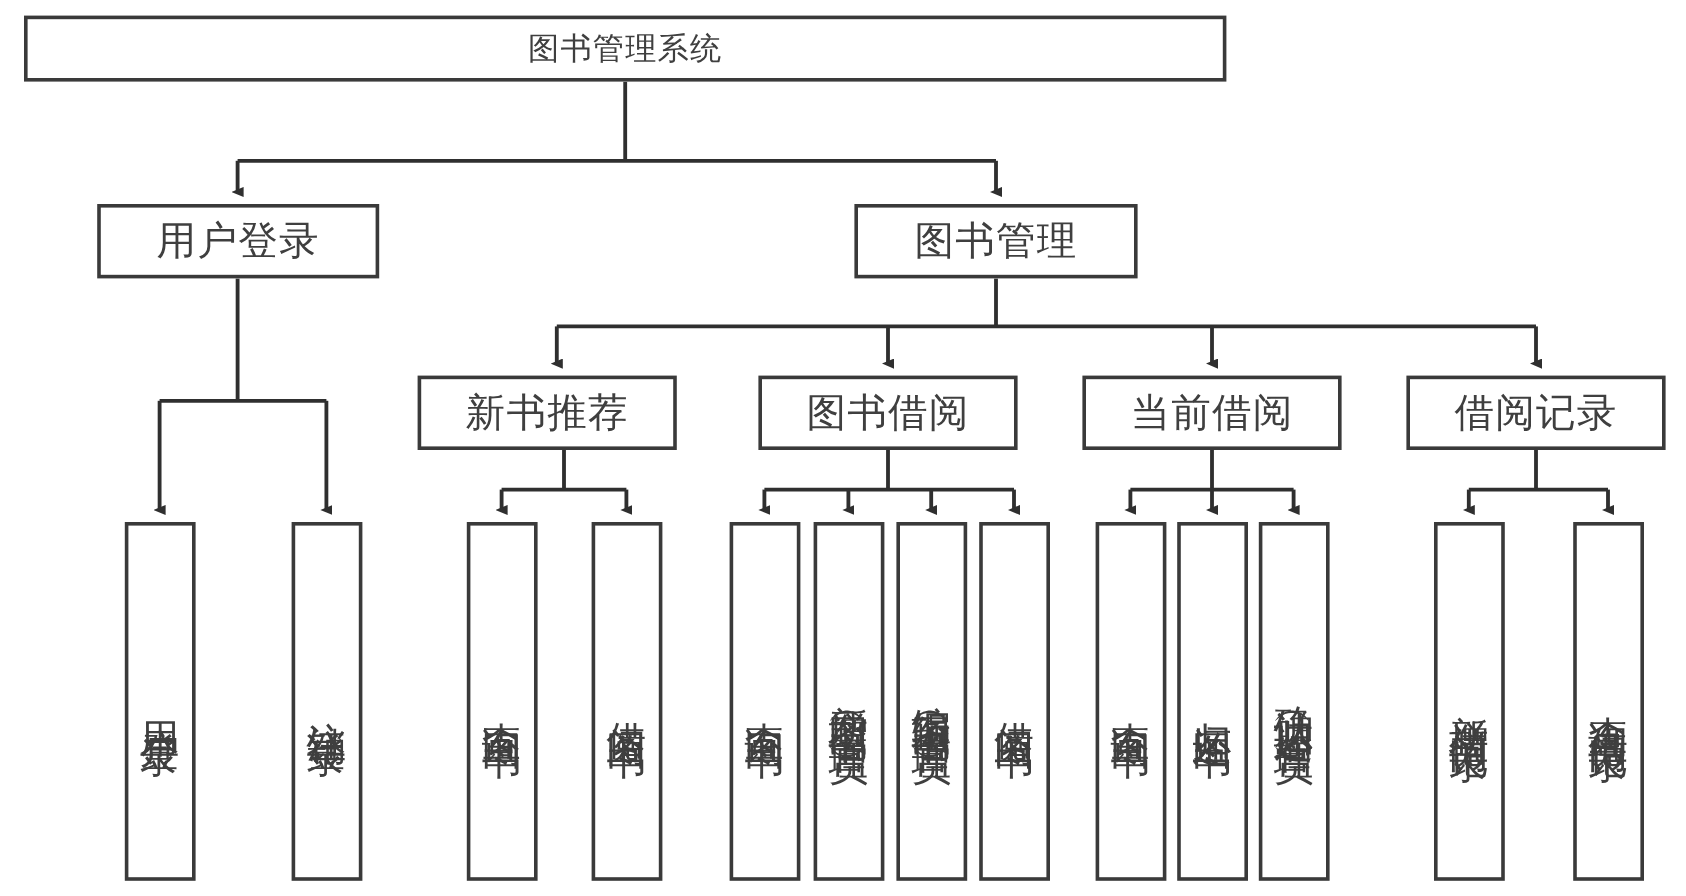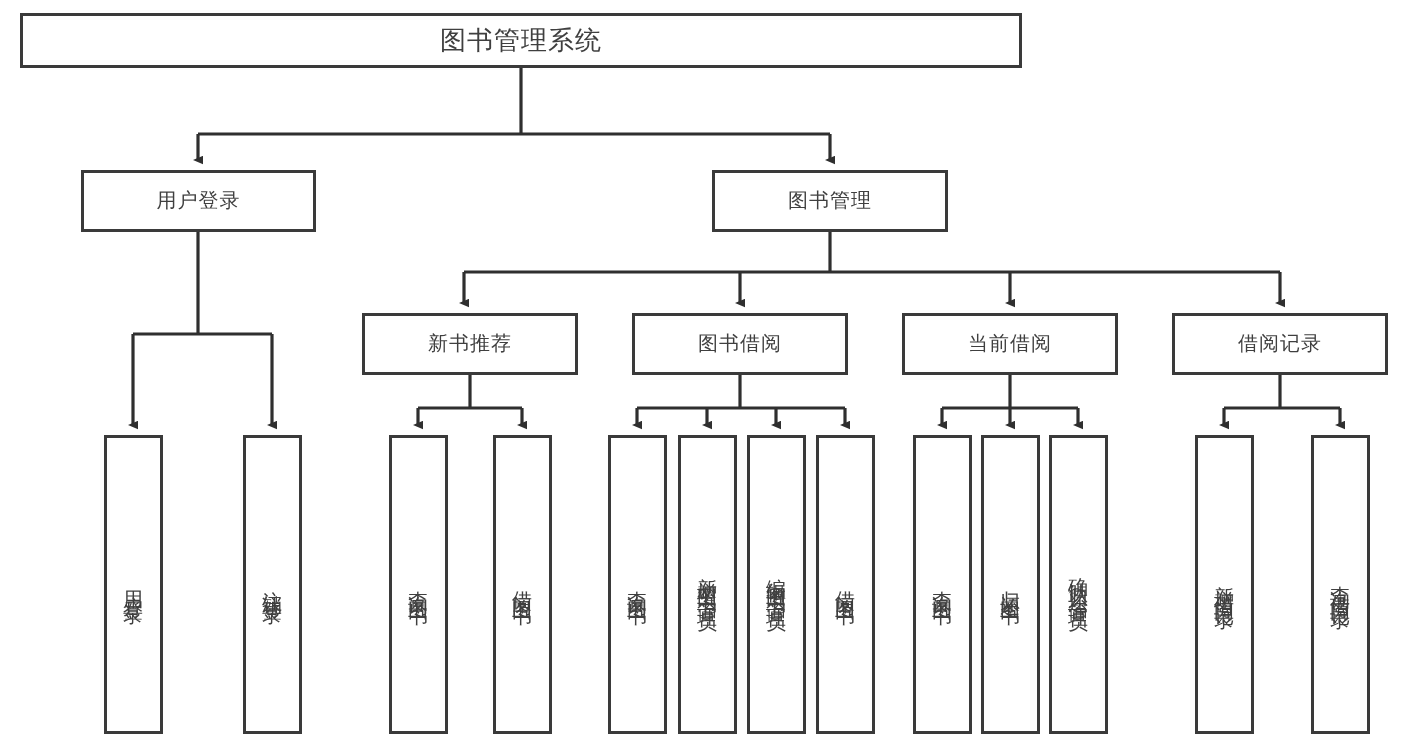--- a/index.html
+++ b/index.html
@@ -32,21 +32,21 @@
     box-sizing: border-box;
     background: #ffffff;
     border: 3px solid #3a3a3a;
     display: flex;
     align-items: center;
     justify-content: center;
     overflow: hidden;
   }
   .node-label {
     color: #3f3f3f;
-    font-size: 20px;
+    font-size: 33px;
     line-height: 1.18;
     letter-spacing: 1px;
     white-space: nowrap;
     text-align: center;
   }
   
   .node.vertical .node-label {
     writing-mode: vertical-rl;
     text-orientation: upright;
     letter-spacing: 5px;
@@ -125,21 +125,21 @@
     <span class="node-label">图书管理系统</span>
   </div>
 
   <div class="node" style="left:81px; top:170px; width:235px; height:62px;">
     <span class="node-label">用户登录</span>
   </div>
   <div class="node" style="left:712px; top:170px; width:236px; height:62px;">
     <span class="node-label">图书管理</span>
   </div>
 
-  <div class="node" style="left:362px; top:313px; width:216px; height:62px;">
+  <div class="node" style="left:348px; top:313px; width:216px; height:62px;">
     <span class="node-label">新书推荐</span>
   </div>
   <div class="node" style="left:632px; top:313px; width:216px; height:62px;">
     <span class="node-label">图书借阅</span>
   </div>
   <div class="node" style="left:902px; top:313px; width:216px; height:62px;">
     <span class="node-label">当前借阅</span>
   </div>
   <div class="node" style="left:1172px; top:313px; width:216px; height:62px;">
     <span class="node-label">借阅记录</span>

